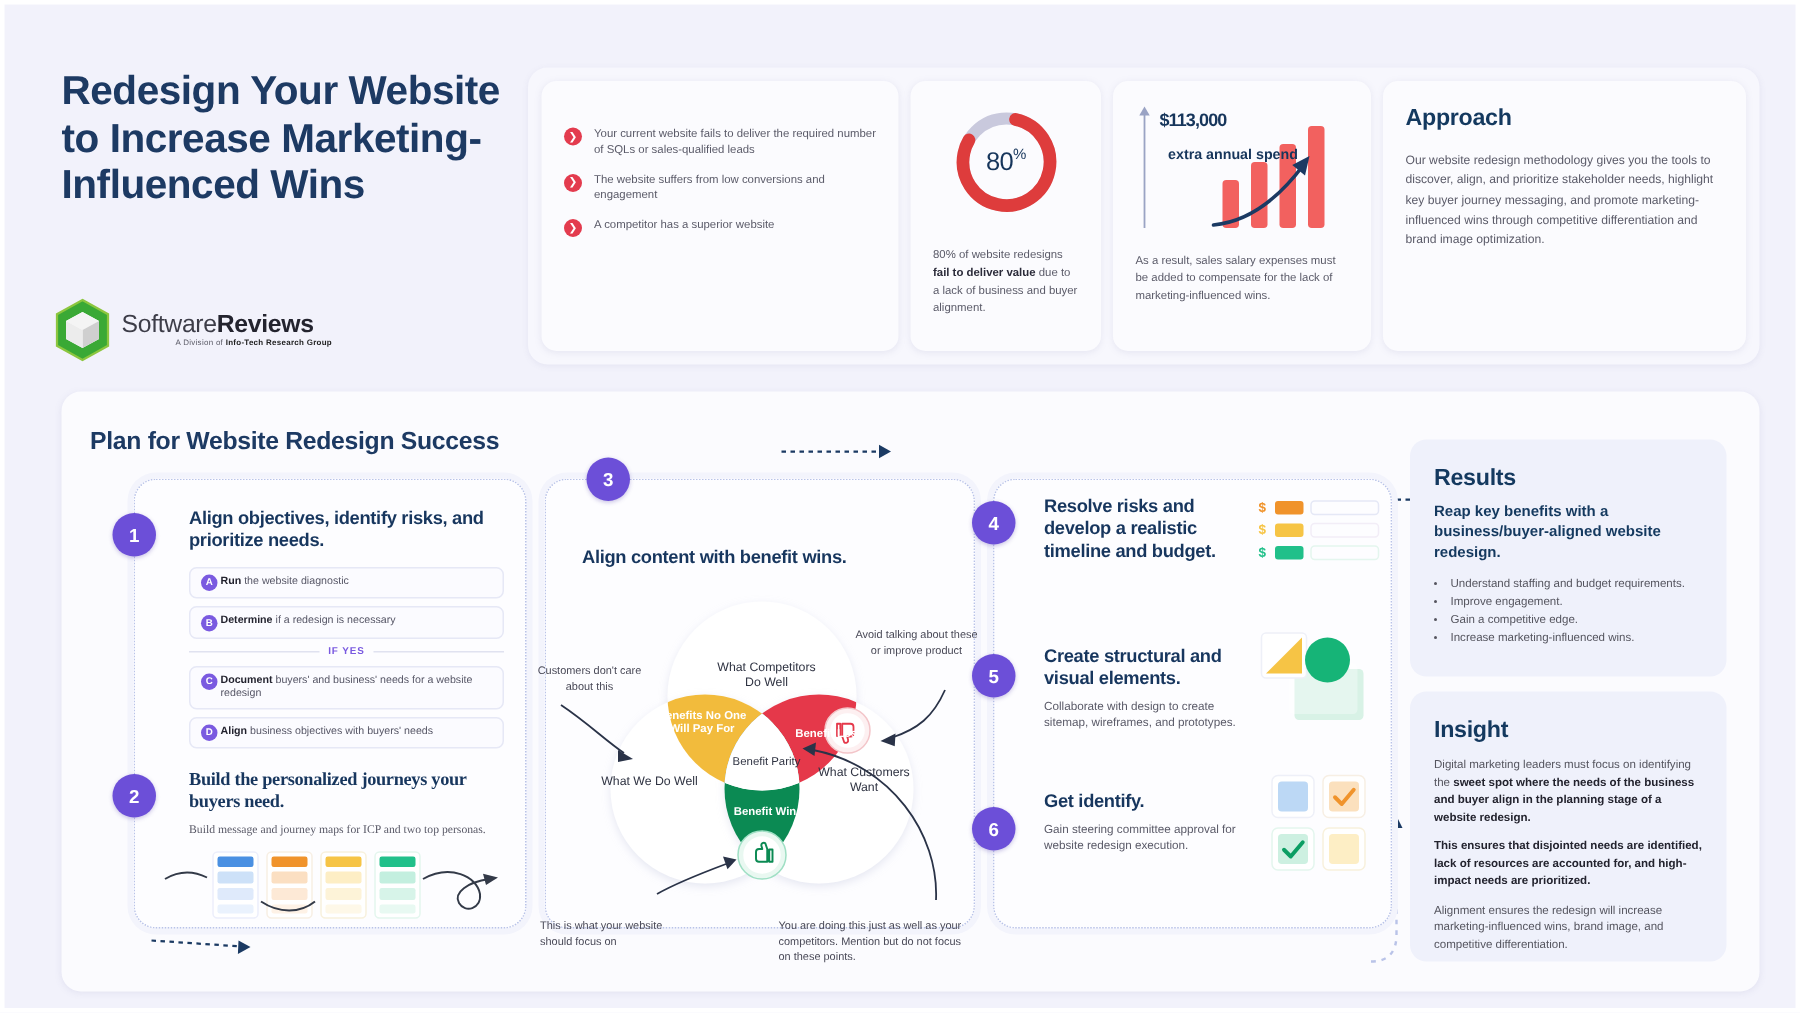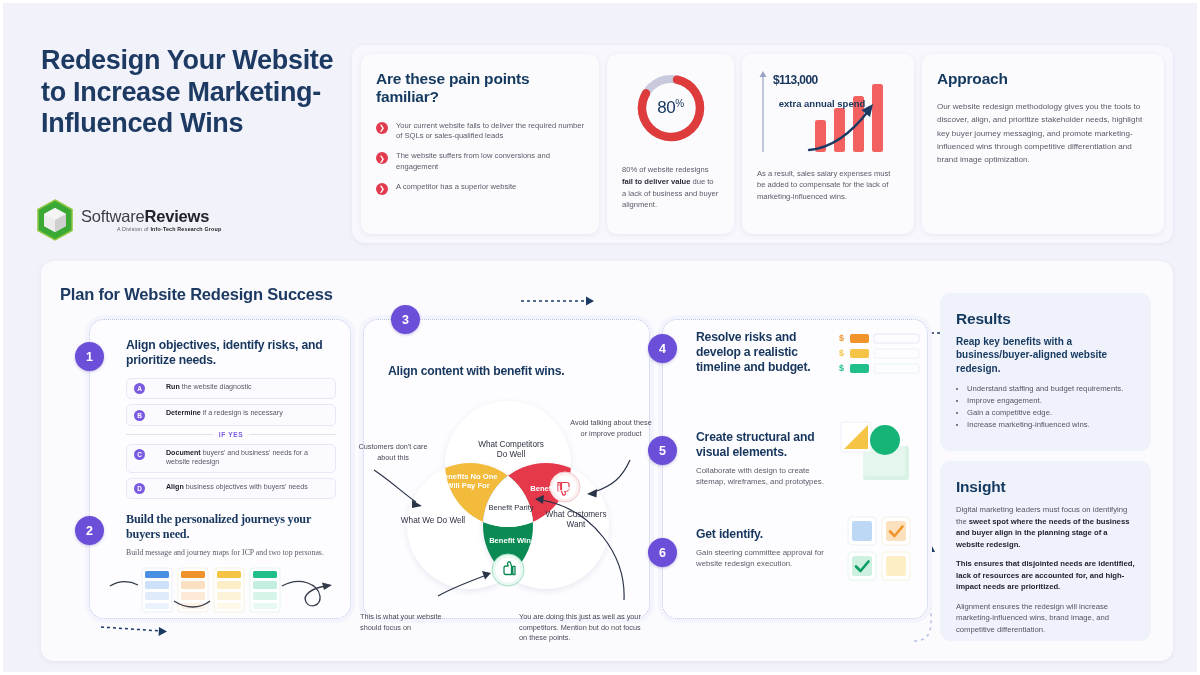--- a/index.html
+++ b/index.html
@@ -125,21 +125,21 @@
   }
 
   .step-head {
     font-size:12.2px; font-weight:bold; color:#17365e;
     line-height:1.22; letter-spacing:-0.2px;
   }
   .step-sub { font-size:7.8px; color:#5a5a68; line-height:1.45; margin-top:5px; }
 
   
   .sub-item {
-    display:flex; gap:21px; align-items:flex-start;
+    display:flex; gap:2px; align-items:flex-start;
     background:#fbfbff; border:1px solid #e6e8f6; border-radius:5px;
     padding:4px 7px; margin-bottom:5px;
   }
   .sub-badge {
     flex:0 0 auto; width:11px; height:11px; border-radius:50%;
     background:#7a5ae0; color:#fff; font-size:6.5px; font-weight:bold;
     display:flex; align-items:center; justify-content:center; margin-top:0.5px;
   }
   .sub-text { font-size:7.1px; color:#565666; line-height:1.35; }
   .sub-text b { color:#22222e; }
@@ -187,21 +187,20 @@
     </svg>
     <div id="logo-text">
       <div class="logo-word"><span>Software</span><b>Reviews</b></div>
       <div class="logo-sub"><span>A Division of </span><b>Info-Tech Research Group</b></div>
     </div>
   </div>
 
   <div id="top-row">
 
     <div class="card" id="card-pain">
-      <div class="card-h">Are these pain points familiar?</div>
       <div id="pain-list">
         <div class="pain-item">
           <span class="pain-bullet">❯</span>
           <span class="pain-text">Your current website fails to deliver the required number of SQLs or sales-qualified leads</span>
         </div>
         <div class="pain-item">
           <span class="pain-bullet">❯</span>
           <span class="pain-text">The website suffers from low conversions and engagement</span>
         </div>
         <div class="pain-item">

